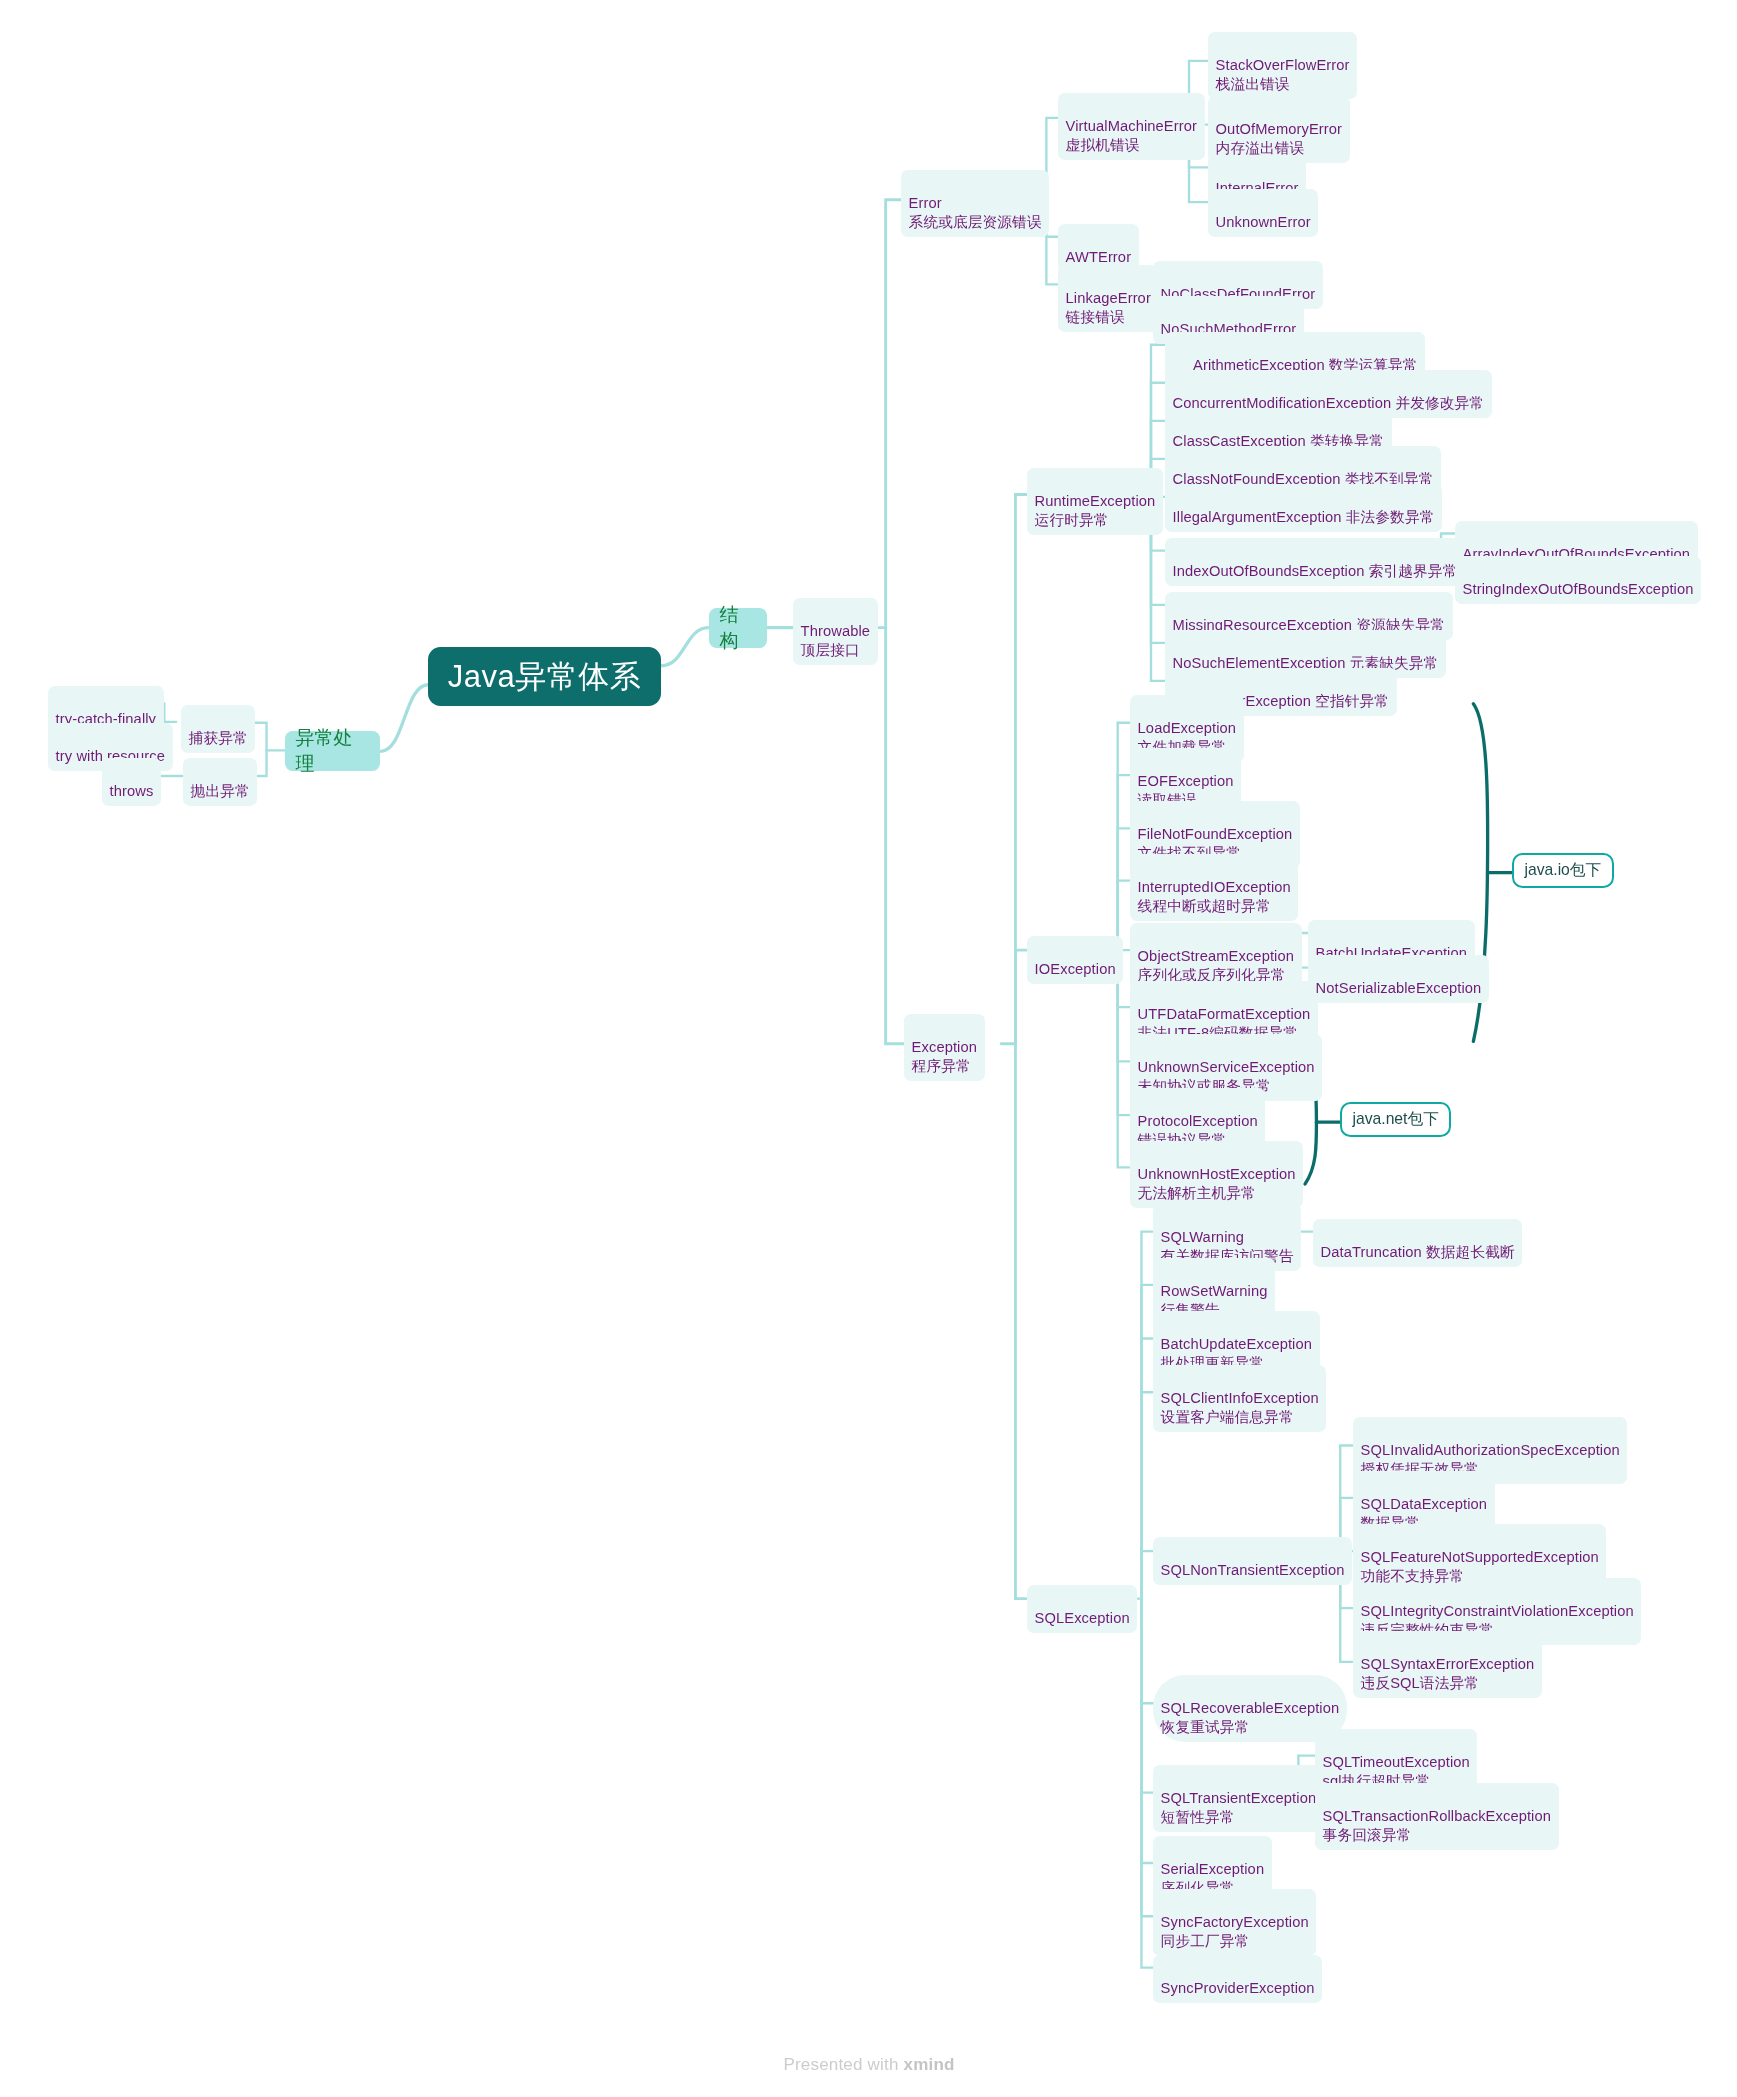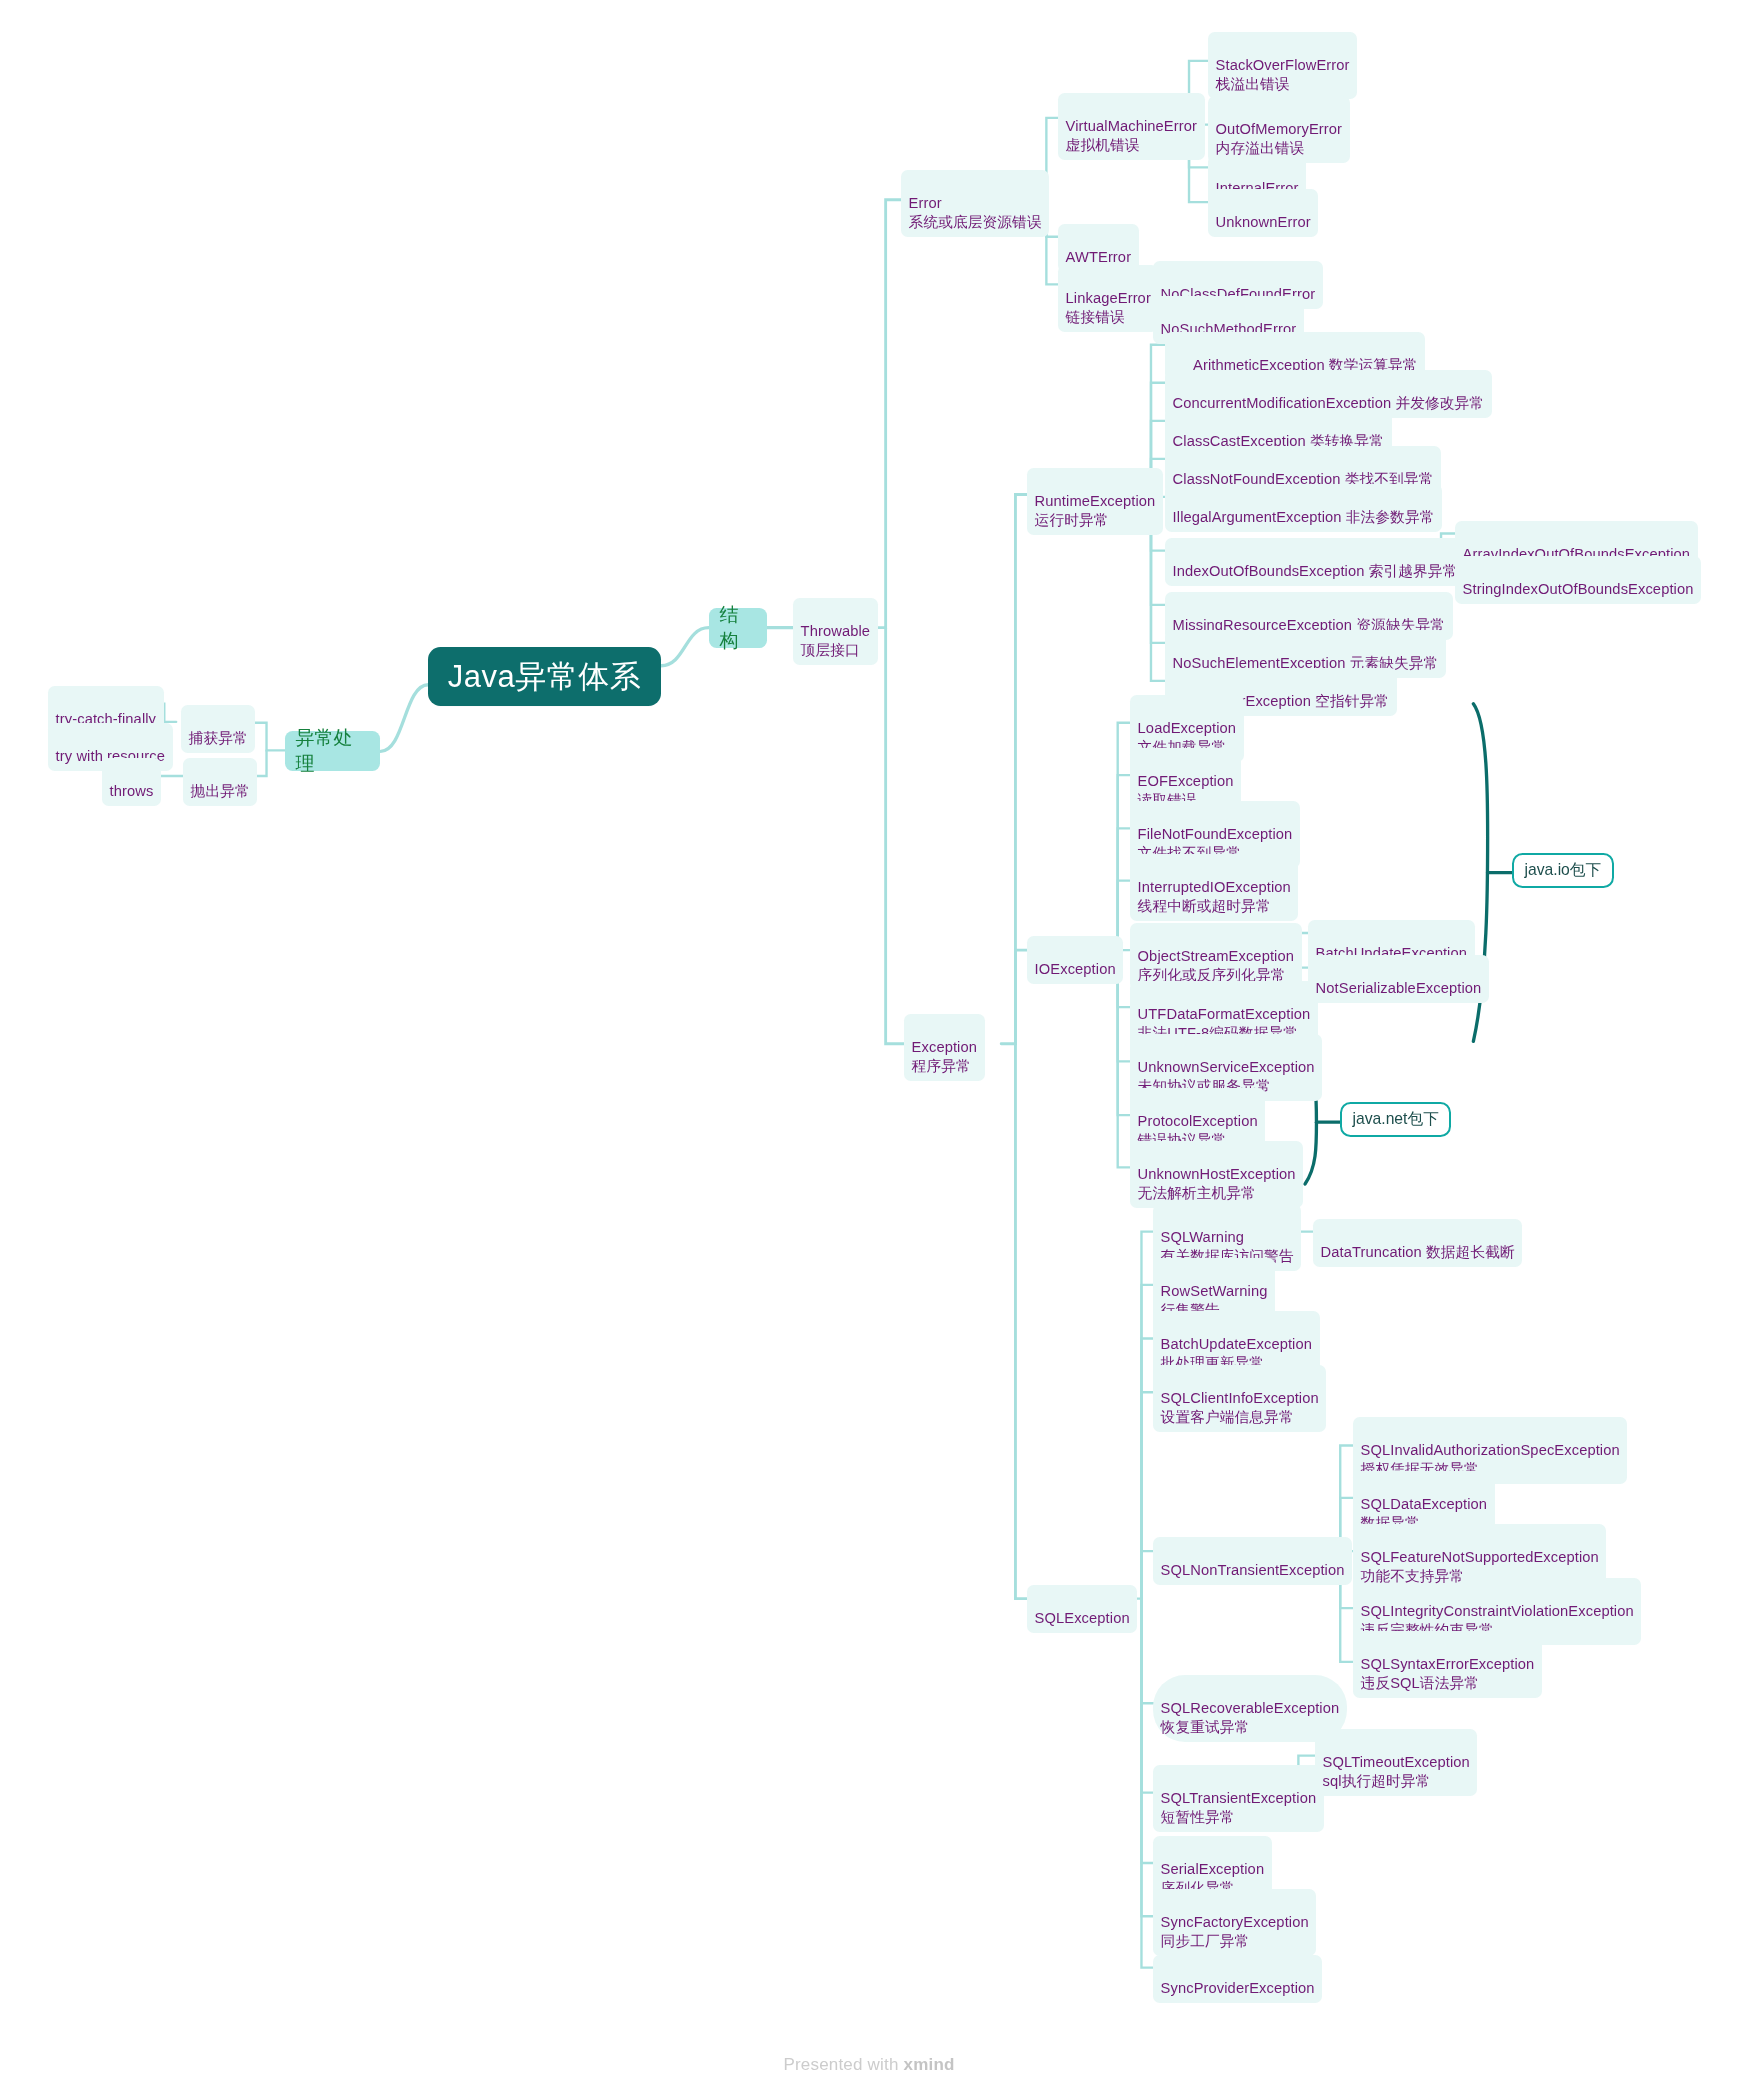--- a/index.html
+++ b/index.html
@@ -401,19 +401,23 @@
   </div>
   <div class="node" style="left:1353px; top:1631px;">
     <span>SQLSyntaxErrorException
 违反SQL语法异常</span>
   </div>
 
   <div class="node" style="left:1315px; top:1729px;">
     <span>SQLTimeoutException
 sql执行超时异常</span>
   </div>
+  <div class="node" style="left:1315px; top:1783px;">
+    <span>SQLTransactionRollbackException
+事务回滚异常</span>
+  </div>
 
   <div class="watermark" style="top:2055px;">
     <span>Presented with </span><b>xmind</b>
   </div>
 
 </div>
 
 
 </body></html>

